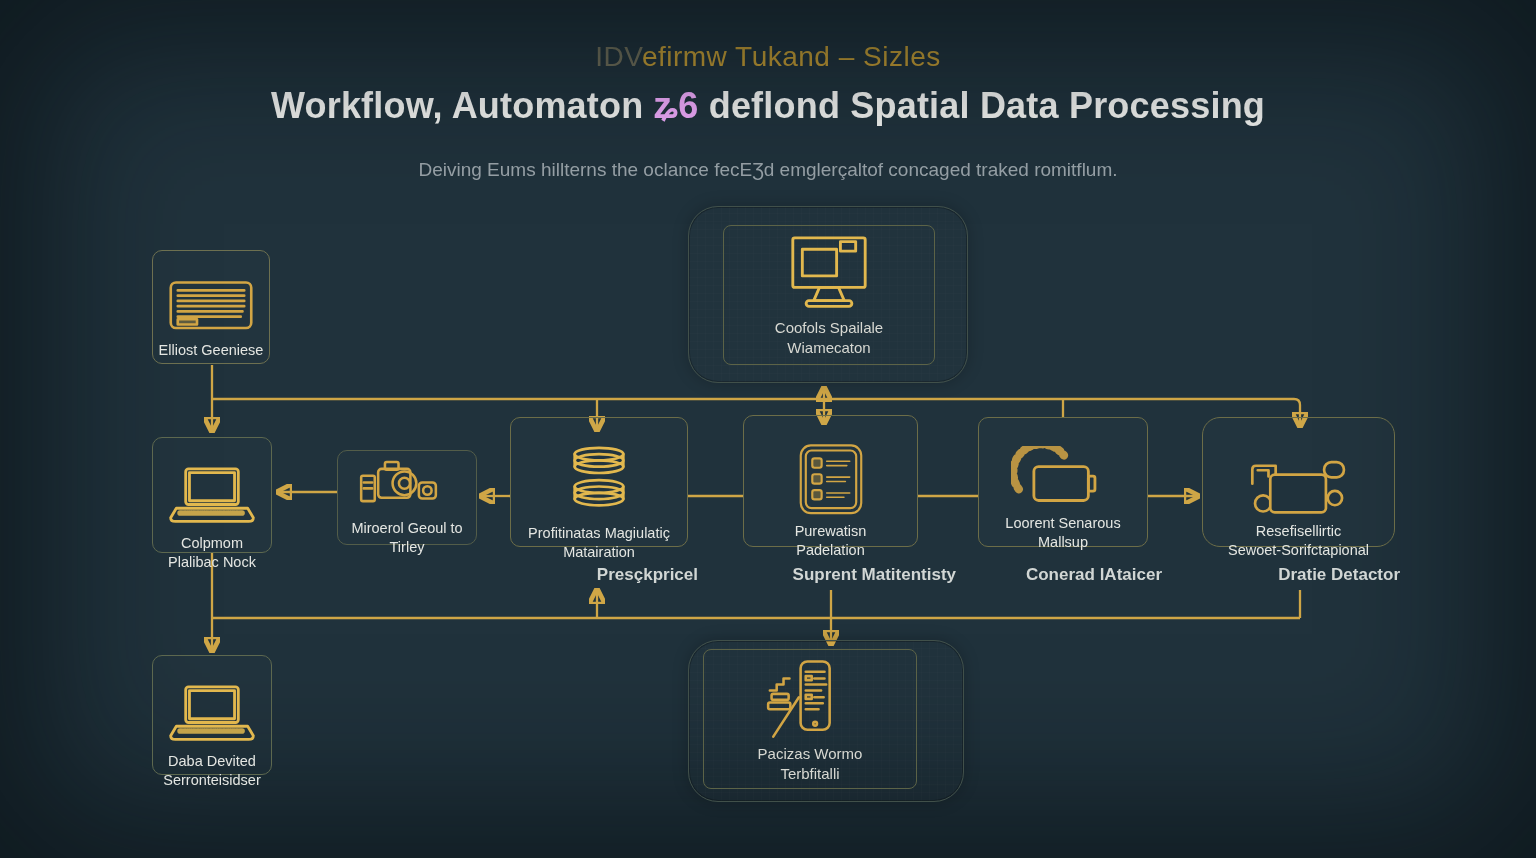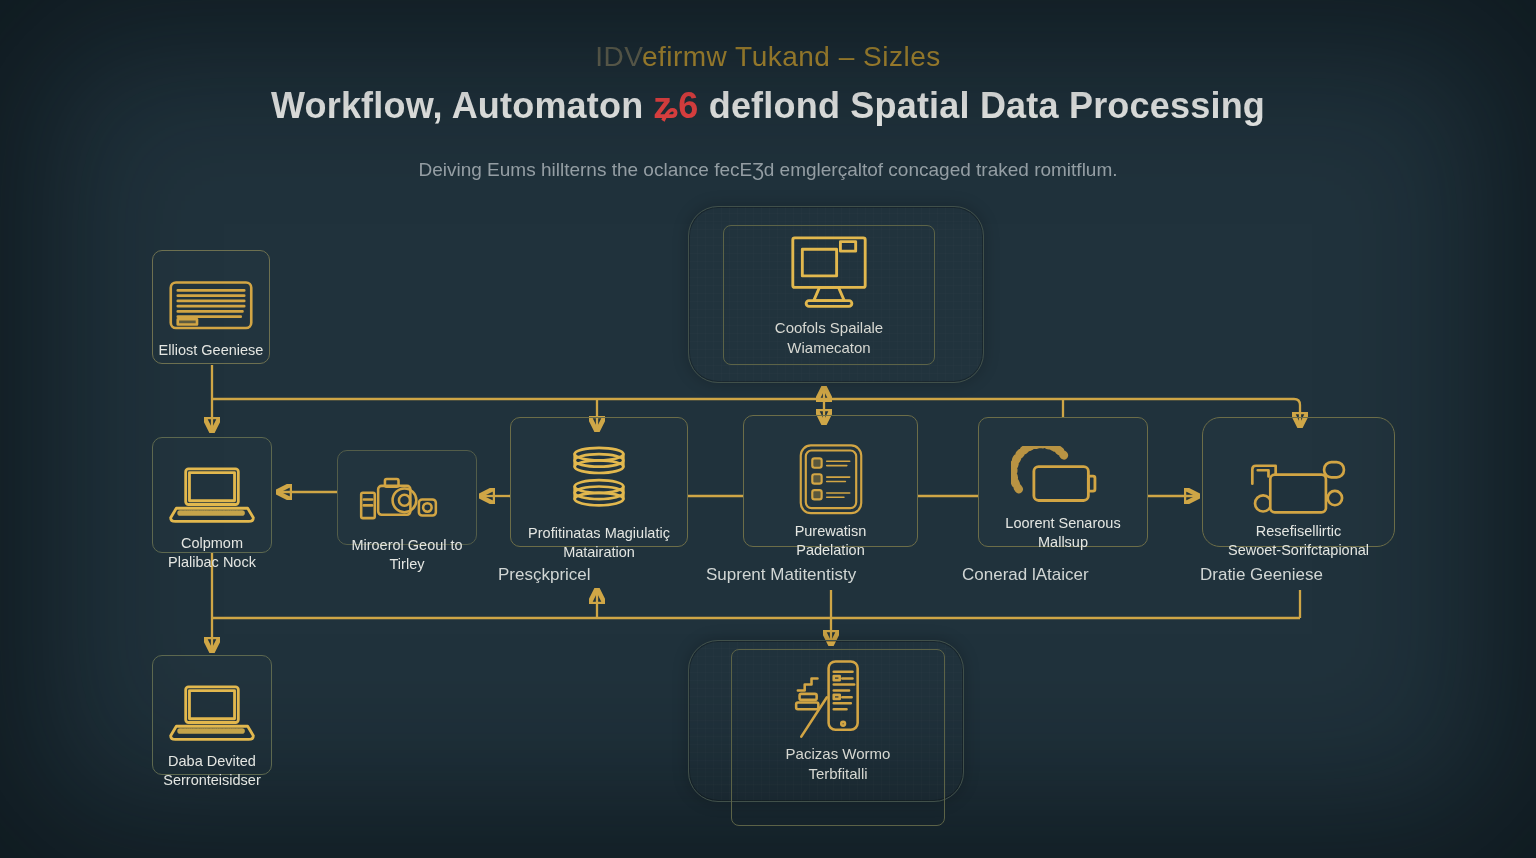--- a/index.html
+++ b/index.html
@@ -10,66 +10,66 @@
   }
   .stage::after{
     content:"";position:absolute;inset:0;pointer-events:none;
     box-shadow:inset 0 0 150px 45px rgba(5,11,15,.62);
   }
   
   .hdr{position:absolute;left:0;width:100%;text-align:center;}
   #eyebrow{top:41px;font-size:28px;font-weight:500;color:var(--title-gold,#c49d35);letter-spacing:.5px;}
   #eyebrow .garble{color:#7e7a61;opacity:.85;}
   #title{top:85px;font-size:36px;font-weight:700;color:var(--title-white,#f2f3f1);letter-spacing:.2px;}
-  #title .garble{color:#ef4444;font-weight:700;margin-top:9px;}
+  #title .garble{color:#f0abfc;font-weight:700;margin-top:9px;}
   #subtitle{top:140px;font-size:19px;font-weight:400;color:var(--subtitle-gray,#98a2a8);margin-top:19px;}
   
   .wires{position:absolute;left:0;top:0;width:1536px;height:858px;z-index:1;}
   .wires path{stroke:var(--line-gold,#cfa646);stroke-width:2.3;fill:none;}
   
   .node{
     position:absolute;z-index:2;border:1.5px solid var(--border-olive,#6c6d48);
     border-radius:10px;display:flex;flex-direction:column;align-items:center;
     justify-content:flex-start;padding-top:28px;box-sizing:border-box;
     background:rgba(255,255,255,.012);
   }
   .node-label{font-size:14.5px;color:var(--text-light,#e4e6e2);text-align:center;line-height:1.32;margin-top:6px;}
   .icon{flex:0 0 auto;}
   .icon svg{display:block;stroke:var(--icon-gold,#d2a544);fill:none;stroke-width:3;stroke-linecap:round;stroke-linejoin:round;}
   .icon.bright svg{stroke:#e2b84e;}
   #node-elliost{left:152px;top:250px;width:118px;height:114px;border-color:#6d7050;}
   #node-colpmom{left:152px;top:437px;width:120px;height:116px;border-color:#5d684f;}
-  #node-miroerol{left:337px;top:450px;width:140px;height:95px;border-color:#535d49;padding-top:23px;}
+  #node-miroerol{left:337px;top:450px;width:140px;height:95px;border-color:#535d49;padding-top:6px;}
   #node-profitinatas{left:510px;top:417px;width:178px;height:130px;}
   #node-purewatisn{left:743px;top:415px;width:175px;height:132px;}
   #node-loorent{left:978px;top:417px;width:170px;height:130px;}
   #node-resefisellirtic{left:1202px;top:417px;width:193px;height:130px;border-radius:18px;}
   #node-daba{left:152px;top:655px;width:120px;height:120px;border-color:#5d684f;}
   
   .outer{
     position:absolute;z-index:2;border:1.5px solid #41504a;border-radius:30px;
     background:
       repeating-linear-gradient(0deg,rgba(255,255,255,.012) 0 1px,transparent 1px 8px),
       repeating-linear-gradient(90deg,rgba(255,255,255,.012) 0 1px,transparent 1px 8px),
       rgba(255,255,255,.006);
     box-shadow:inset 0 0 0 1px rgba(0,0,0,.25), 0 0 16px rgba(0,0,0,.22);
   }
-  #outer-top{left:688px;top:206px;width:278px;height:175px;padding-left:16px;}
+  #outer-top{left:688px;top:206px;width:278px;height:175px;}
   #outer-bottom{left:688px;top:640px;width:274px;height:160px;}
   .inner-node{
     position:absolute;border:1.3px solid #5c6347;border-radius:8px;
     display:flex;flex-direction:column;align-items:center;padding-top:8px;box-sizing:border-box;
   }
   #node-coofols{left:34px;top:18px;width:212px;height:140px;}
-  #node-pacizas{left:42px;top:8px;width:214px;height:177px;}
+  #node-pacizas{left:14px;top:8px;width:214px;height:140px;}
   .inner-node .node-label{color:#d7d8d2;font-size:15px;margin-top:4px;}
   
   .sublabel{
-    position:absolute;z-index:2;top:565px;font-size:17px;font-weight:400;
-    color:#d1d6d4;text-align:left;
+    position:absolute;z-index:2;top:565px;font-size:17px;font-weight:700;
+    color:#d1d6d4;text-align:right;
   }
   #sub-presckpricel{left:498px;width:200px;}
   #sub-suprent{left:706px;width:250px;}
   #sub-conerad{left:962px;width:200px;}
   #sub-dratie{left:1200px;width:200px;}
 </style>
 </head>
 <body>
 
 <div class="stage">
@@ -232,21 +232,21 @@
     </span>
     <div class="node-label">
       <div>Resefisellirtic</div>
       <div>Sewoet-Sorifctapional</div>
     </div>
   </div>
 
   <div class="sublabel" id="sub-presckpricel">Presçkpricel</div>
   <div class="sublabel" id="sub-suprent">Suprent Matitentisty</div>
   <div class="sublabel" id="sub-conerad">Conerad lAtaicer</div>
-  <div class="sublabel" id="sub-dratie">Dratie Geeniese</div>
+  <div class="sublabel" id="sub-dratie">Dratie Detactor</div>
 
   <div class="node" id="node-daba">
     <span class="icon bright">
       <svg width="100" height="62" viewBox="0 0 100 66">
         <rect x="22" y="3" width="56" height="38" rx="3"></rect>
         <rect x="26" y="7" width="48" height="30"></rect>
         <path d="M12 45 H88 L94 55 Q94 59 89 59 H11 Q6 59 6 55 Z"></path>
         <path d="M16 50 H84" stroke-width="6" stroke-dasharray="1.6 3" opacity=".85"></path>
       </svg>
     </span>

